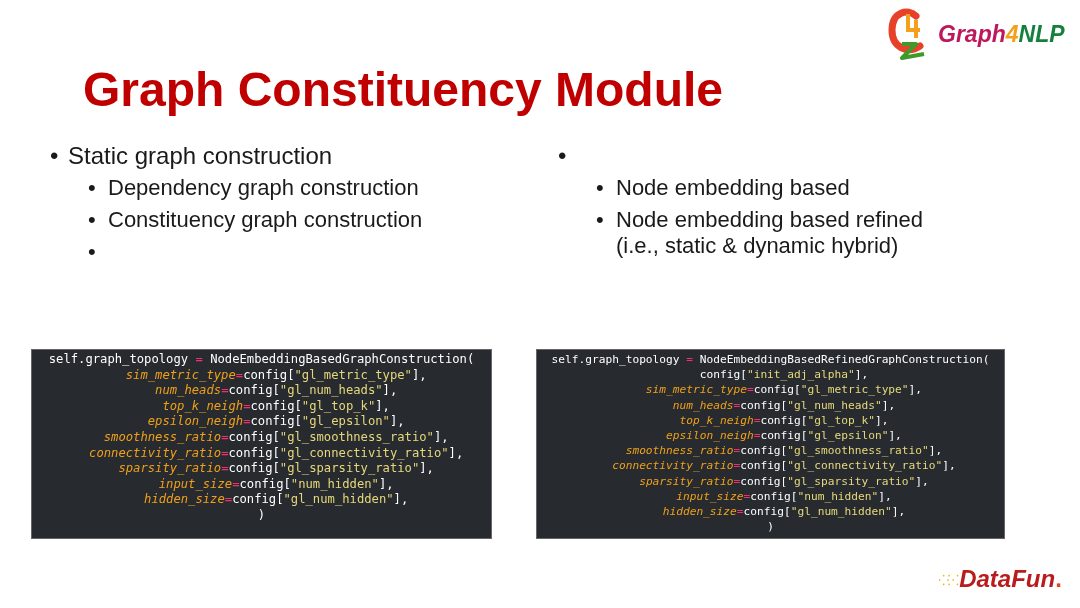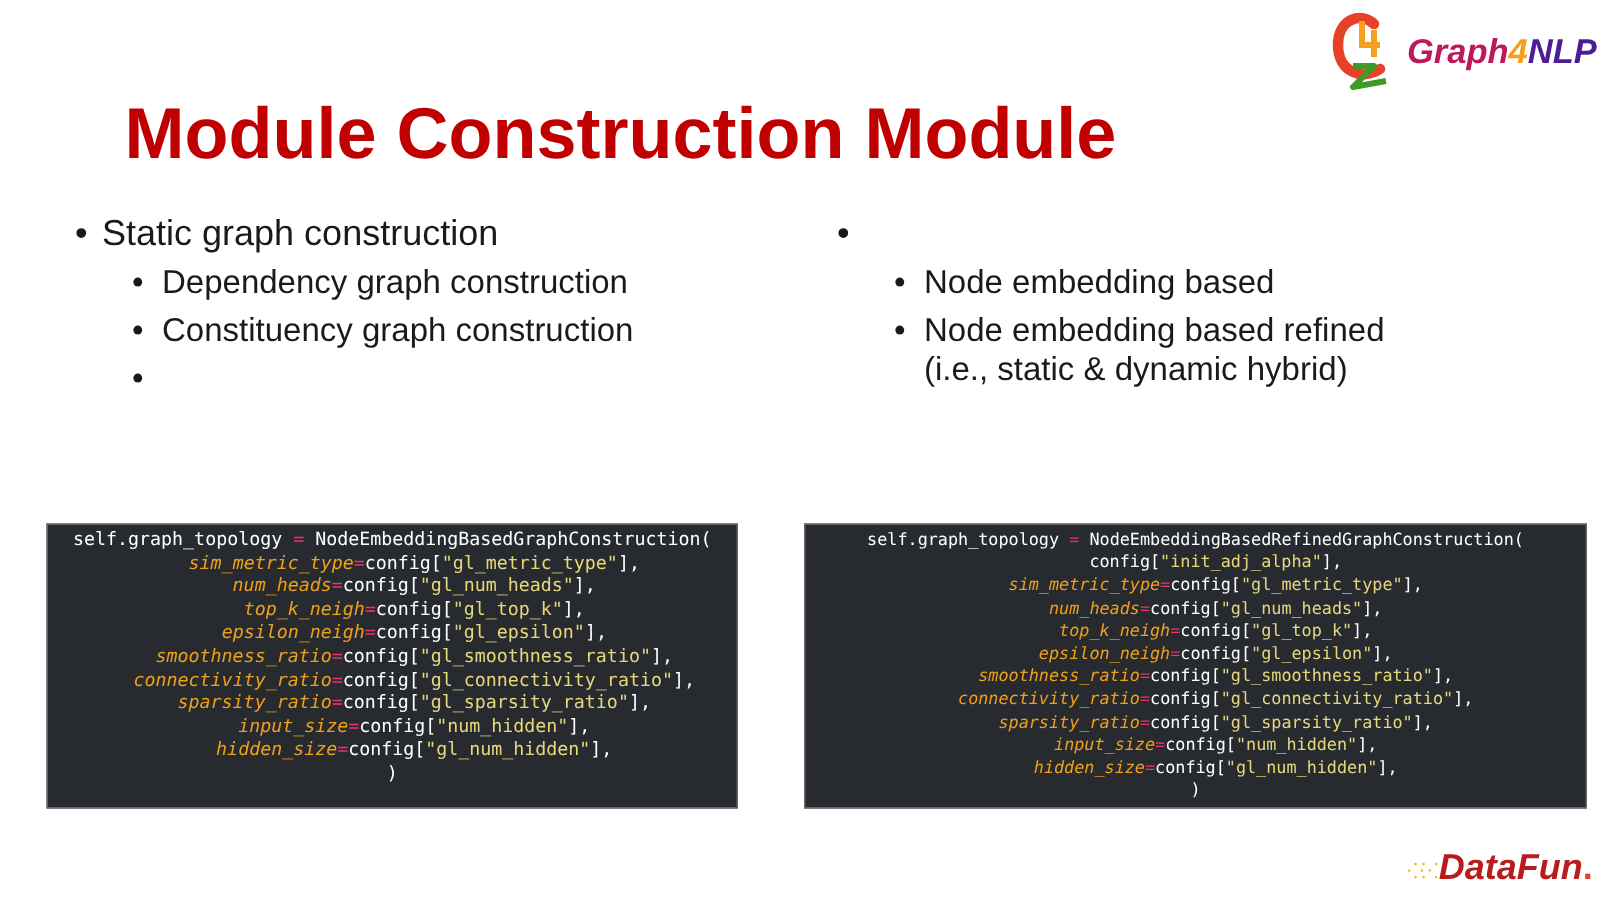--- a/index.html
+++ b/index.html
@@ -3,44 +3,44 @@
 <meta charset="utf-8">
 <style>
   html, body { margin: 0; padding: 0; }
   body { width: 1080px; height: 608px; background: #ffffff; position: relative; overflow: hidden; font-family: "Liberation Sans", sans-serif; }
   .title { position: absolute; left: 83px; top: 62px; font-size: 48px; font-weight: bold; color: #c00000; margin: 0; letter-spacing: 0px; }
   .logo { position: absolute; left: 886px; top: 4px; display: flex; align-items: center; }
   .logo-mark { width: 48px; height: 60px; position: relative; }
   .logo-text { font-size: 23px; font-weight: bold; font-style: italic; margin-left: 4px; }
   .logo-text .g { color: #be185d; }
   .logo-text .four { color: #f4a01c; }
-  .logo-text .nlp { color: #4c1d95; }
+  .logo-text .nlp { color: #15803d; }
   .col { position: absolute; top: 140px; }
   .col.left { left: 50px; }
   .col.right { left: 558px; }
   .bullet-l1 { font-size: 24px; color: #1a1a1a; display: flex; line-height: 32px; }
   .bullet-l1 .dot { width: 18px; }
   .bullet-l2 { font-size: 22px; color: #1a1a1a; display: flex; line-height: 32px; margin-left: 38px; }
   .bullet-l2 .dot { width: 20px; flex: none; }
   .bullet-l2 .txt { line-height: 26px; padding-top: 3px; }
   .code { position: absolute; background: #272b30; border: 1px solid #666; font-family: "DejaVu Sans Mono", monospace; font-size: 11.6px; line-height: 15.2px; color: #ffffff; padding: 2px 3px; white-space: pre; box-sizing: border-box; text-align: center; }
   .code.left { left: 31px; top: 349px; width: 461px; height: 190px; font-size: 12.2px; line-height: 15.6px; }
-  .code.right { left: 536px; top: 349px; width: 522px; height: 190px; font-size: 11.2px; line-height: 15.2px; }
+  .code.right { left: 536px; top: 349px; width: 469px; height: 190px; font-size: 11.2px; line-height: 15.2px; }
   .kw { color: #f0a018; font-style: italic; }
   .op { color: #f0306f; }
   .str { color: #e6d87a; }
   .datafun { position: absolute; left: 938px; top: 565px; display: flex; align-items: center; }
   .datafun .dots { font-size: 14px; color: #f5b21a; margin-right: 2px; letter-spacing: -2px; }
   .datafun .txt { font-size: 24px; font-weight: bold; font-style: italic; color: #b91c1c; }
   .datafun .period { color: #e8412a; font-size: 24px; font-weight: bold; }
 </style>
 </head>
 <body>
 
-<h1 class="title">Module Construction Module</h1>
+<h1 class="title">Graph Constituency Module</h1>
 
 <div class="logo">
   <svg class="logo-mark" viewBox="0 0 48 60" width="48" height="60">
     <path d="M30 12 C22 4 6 8 6 26 C6 44 22 50 34 42" stroke="#e8412a" stroke-width="7" fill="none" stroke-linecap="round"></path>
     <path d="M22 10 L22 26 L34 26 M30 16 L30 34" stroke="#f4a01c" stroke-width="4" fill="none"></path>
     <path d="M16 40 L30 40 L16 54 L38 50" stroke="#3f9a2a" stroke-width="4" fill="none" stroke-linejoin="round"></path>
   </svg>
   <div class="logo-text">
     <span class="g">Graph</span><span class="four">4</span><span class="nlp">NLP</span>
   </div>

